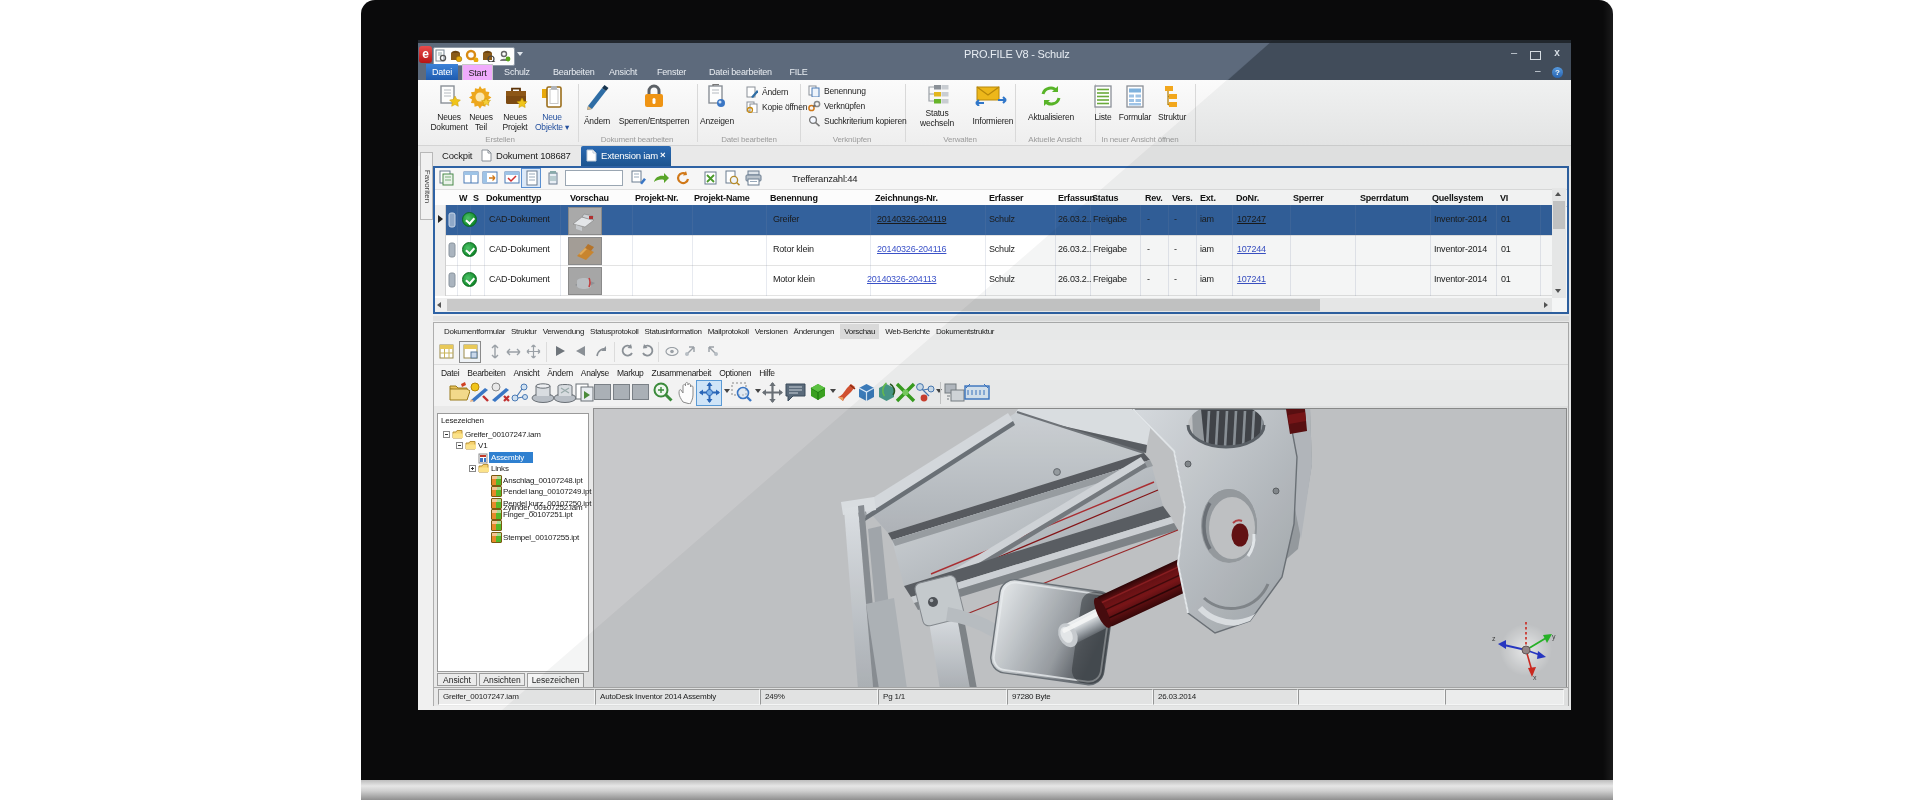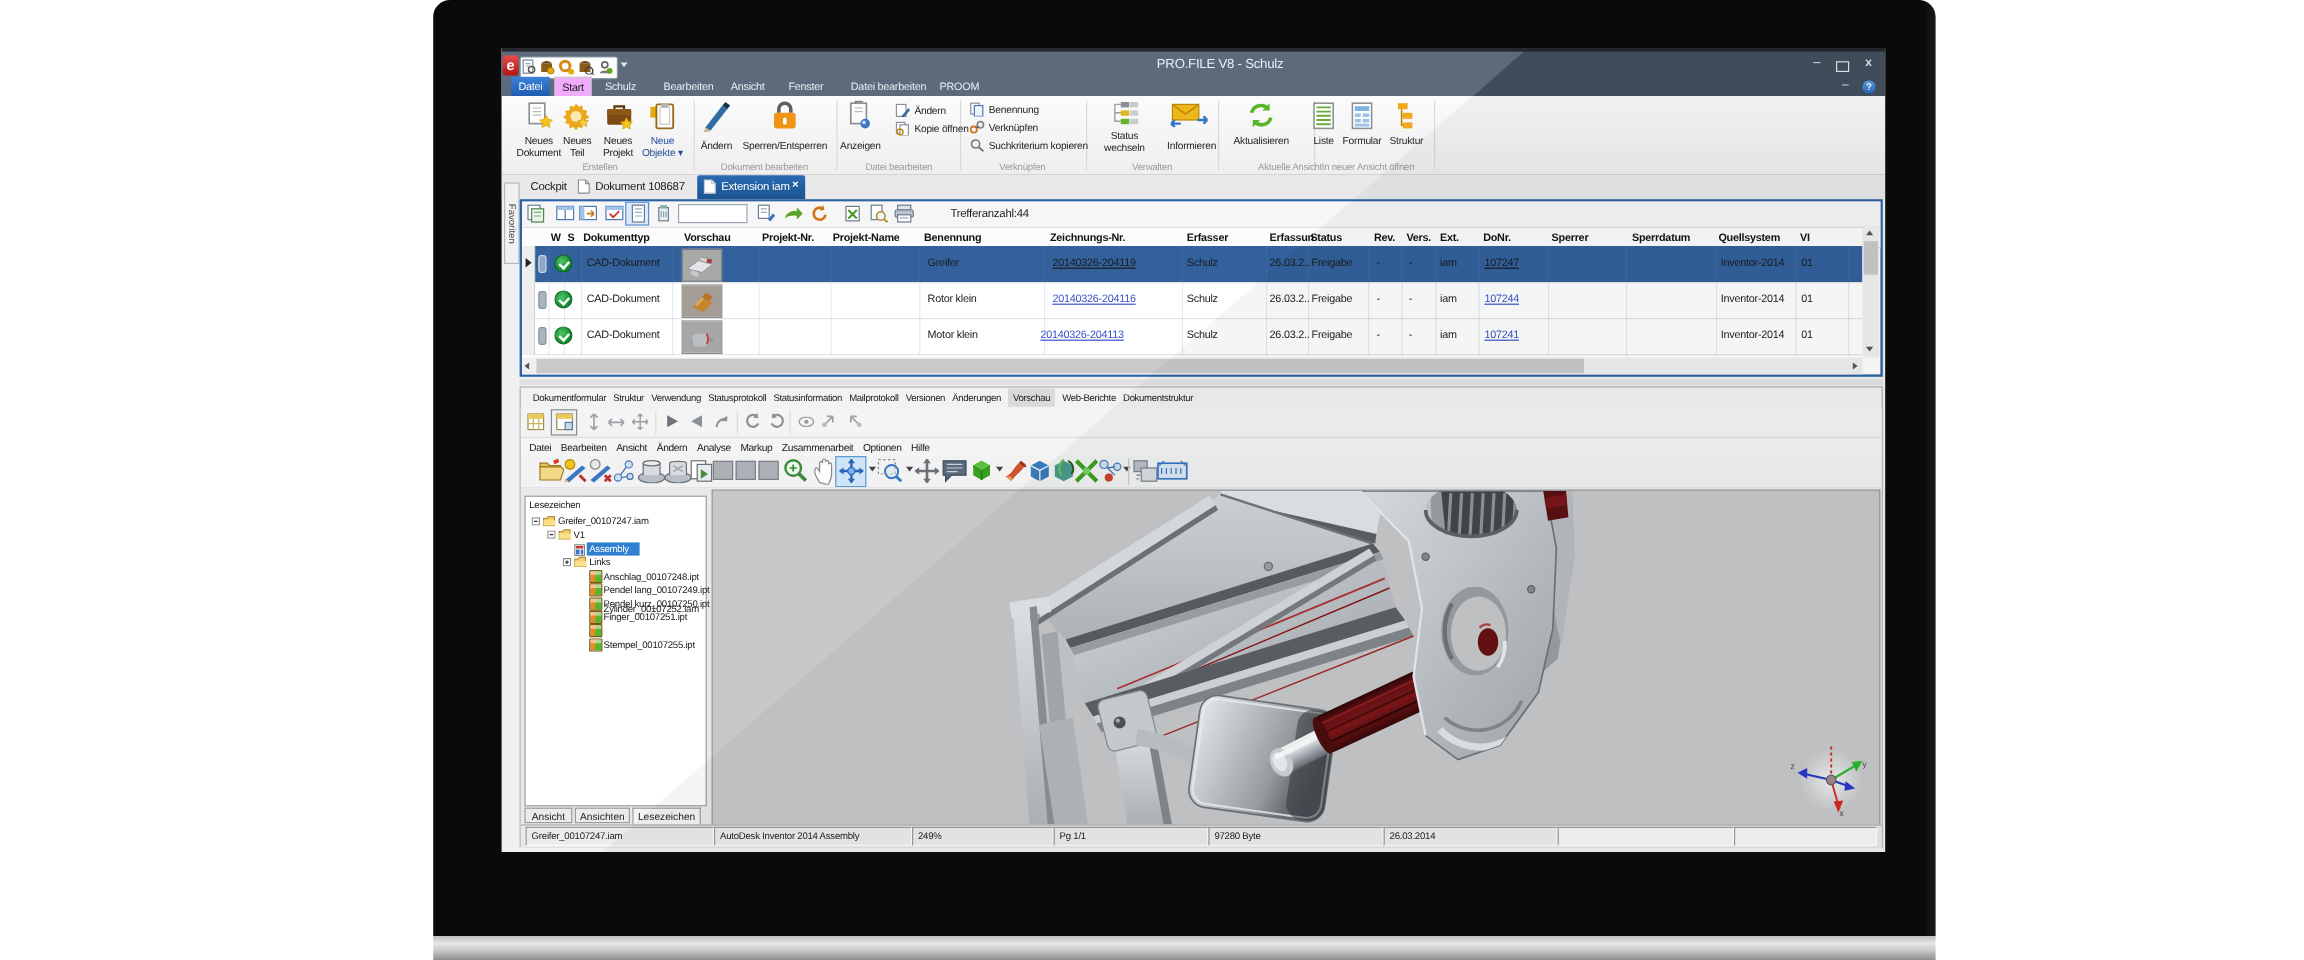--- a/index.html
+++ b/index.html
@@ -89,36 +89,36 @@
       <div class="t" style="left:1117px;top:25px;color:#dfe5ec;font-size:10px">–</div>
       <div class="a" style="left:1134px;top:27px;width:11px;height:11px;border-radius:6px;background:linear-gradient(180deg,#5aa0e8,#2a68b8);color:#fff;font-size:8px;font-weight:bold;text-align:center;line-height:11px">?</div>
 
       <div class="tab" id="tabdatei">Datei</div>
       <div class="tab" id="tabstart">Start</div>
       <div class="tab" style="left:85px;width:28px">Schulz</div>
       <div class="tab" style="left:135px;width:37px">Bearbeiten</div>
       <div class="tab" style="left:191px;width:28px">Ansicht</div>
       <div class="tab" style="left:239px;width:26px">Fenster</div>
       <div class="tab" style="left:291px;width:54px">Datei bearbeiten</div>
-      <div class="tab" style="left:365px;width:31px">PROOM</div>
+      <div class="tab" style="left:365px;width:31px">FILE</div>
 
       <div id="ribbon"></div>
       <div class="rsep" style="left:160px"></div>
         <div class="rsep" style="left:279px"></div>
         <div class="rsep" style="left:382px"></div>
         <div class="rsep" style="left:487px"></div>
         <div class="rsep" style="left:597px"></div>
         <div class="rsep" style="left:677px"></div>
         <div class="rsep" style="left:777px"></div>
       <div class="rlab" style="left:32px;width:100px">Erstellen</div>
       <div class="rlab" style="left:169px;width:100px">Dokument bearbeiten</div>
       <div class="rlab" style="left:283px;width:96px">Datei bearbeiten</div>
       <div class="rlab" style="left:384px;width:100px">Verknüpfen</div>
       <div class="rlab" style="left:492px;width:100px">Verwalten</div>
-      <div class="rlab" style="left:617px;width:80px">Aktuelle Ansicht</div>
+      <div class="rlab" style="left:597px;width:80px">Aktuelle Ansicht</div>
       <div class="rlab" style="left:657px;width:130px">In neuer Ansicht öffnen</div>
 
       <svg class="a" style="left:19px;top:45px" width="24" height="24" viewBox="0 0 24 24">
           <rect x="4" y="1" width="13" height="17" fill="#fdfdfd" stroke="#8a9097" stroke-width="1.4"></rect>
           <line x1="7" y1="5" x2="14" y2="5" stroke="#b5bac0"></line>
           <line x1="7" y1="8" x2="14" y2="8" stroke="#b5bac0"></line>
           <line x1="7" y1="11" x2="14" y2="11" stroke="#b5bac0"></line>
           <path d="M18 11l1.8 3.4 3.6.6-2.6 2.6.5 3.7-3.3-1.8-3.3 1.8.5-3.7-2.6-2.6 3.6-.6z" fill="#f0c419" stroke="#c79a06" stroke-width=".5"></path>
         </svg>
       <div class="rbl" style="left:10px;width:42px">Neues<br>Dokument</div>

